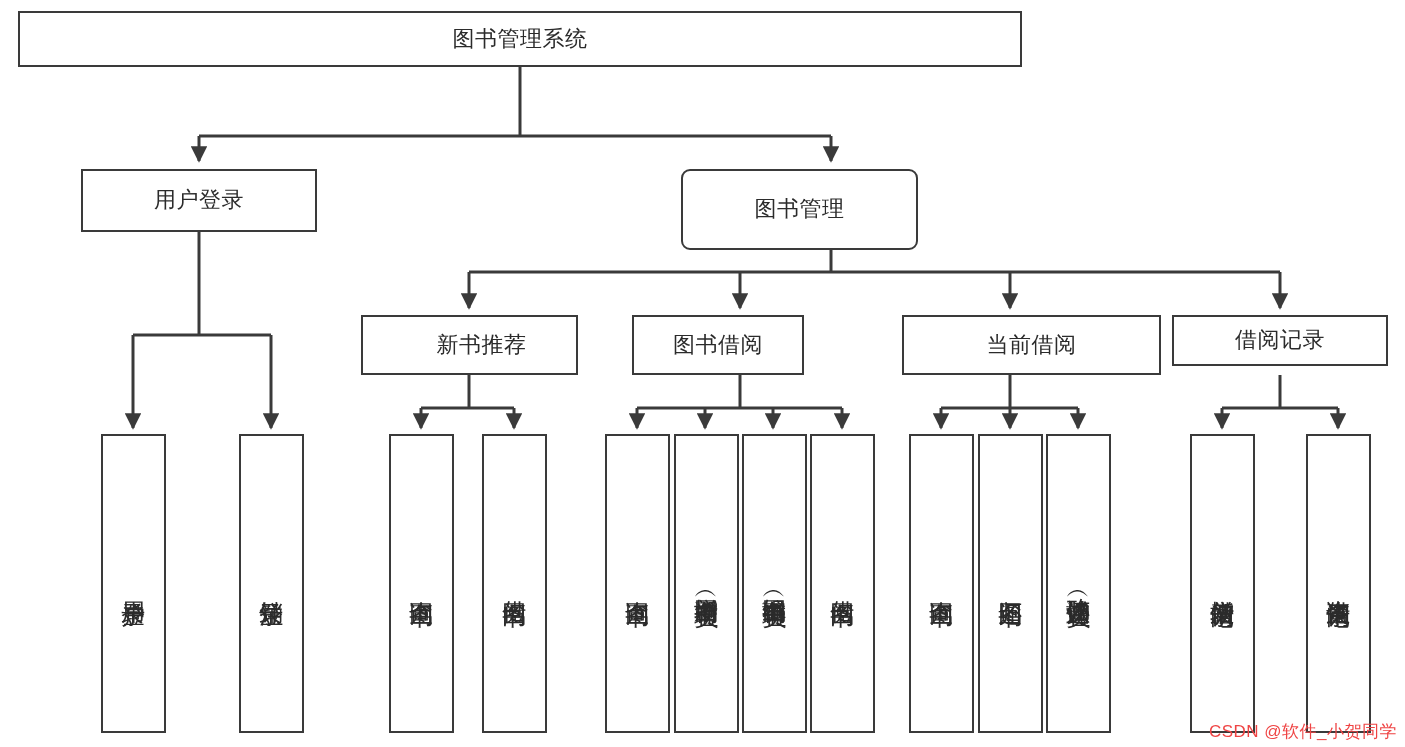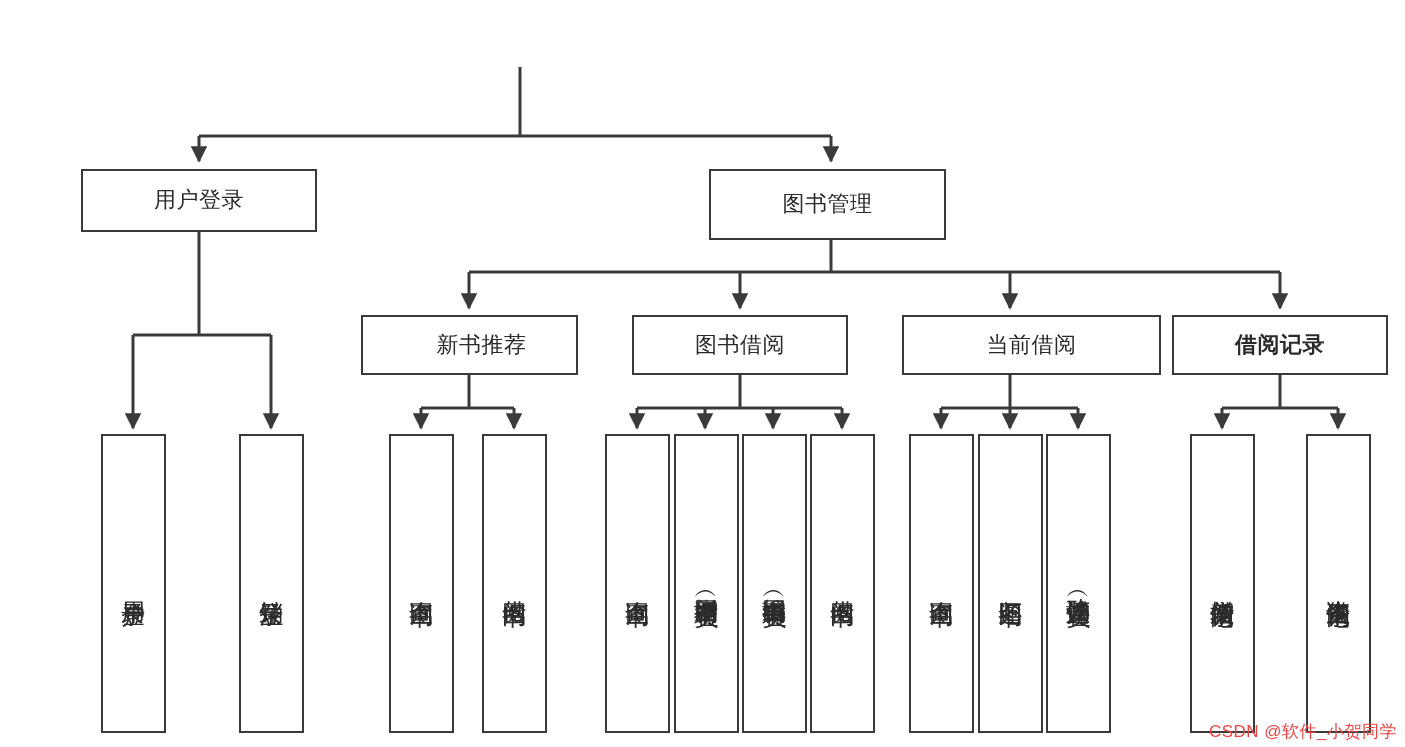--- a/index.html
+++ b/index.html
@@ -113,38 +113,41 @@
       <path d="M 1010 408 L 1010 428" marker-end="url(#arrow)"></path>
       <path d="M 1078 408 L 1078 428" marker-end="url(#arrow)"></path>
 
       <path d="M 1280 375 L 1280 408"></path>
       <path d="M 1222 408 L 1338 408"></path>
       <path d="M 1222 408 L 1222 428" marker-end="url(#arrow)"></path>
       <path d="M 1338 408 L 1338 428" marker-end="url(#arrow)"></path>
     </g>
   </svg>
 
+  <div class="node node-h" style="left:18px; top:11px; width:1004px; height:56px;">
+    <span>图书管理系统</span>
+  </div>
 
   <div class="node node-h" style="left:81px; top:169px; width:236px; height:63px;">
     <span>用户登录</span>
   </div>
-  <div class="node node-h" style="left:709px; top:169px; width:237px; height:71px;">
+  <div class="node node-h" style="left:681px; top:169px; width:237px; height:81px;border-radius:9px;">
     <span>图书管理</span>
   </div>
 
   <div class="node node-h" style="left:361px; top:315px; width:217px; height:60px;padding-left:24px;">
     <span>新书推荐</span>
   </div>
-  <div class="node node-h" style="left:632px; top:315px; width:216px; height:60px;">
+  <div class="node node-h" style="left:632px; top:315px; width:172px; height:60px;">
     <span>图书借阅</span>
   </div>
   <div class="node node-h" style="left:902px; top:315px; width:259px; height:60px;">
     <span>当前借阅</span>
   </div>
-  <div class="node node-h" style="left:1172px; top:315px; width:216px; height:60px;font-weight:bold;">
+  <div class="node node-h" style="left:1172px; top:315px; width:216px; height:51px;">
     <span>借阅记录</span>
   </div>
 
   <div class="node node-v" style="left:101px; top:434px; width:65px; height:299px;">
     <span class="vtext">用户登录</span>
   </div>
   <div class="node node-v" style="left:239px; top:434px; width:65px; height:299px;">
     <span class="vtext">注销登录</span>
   </div>
 

